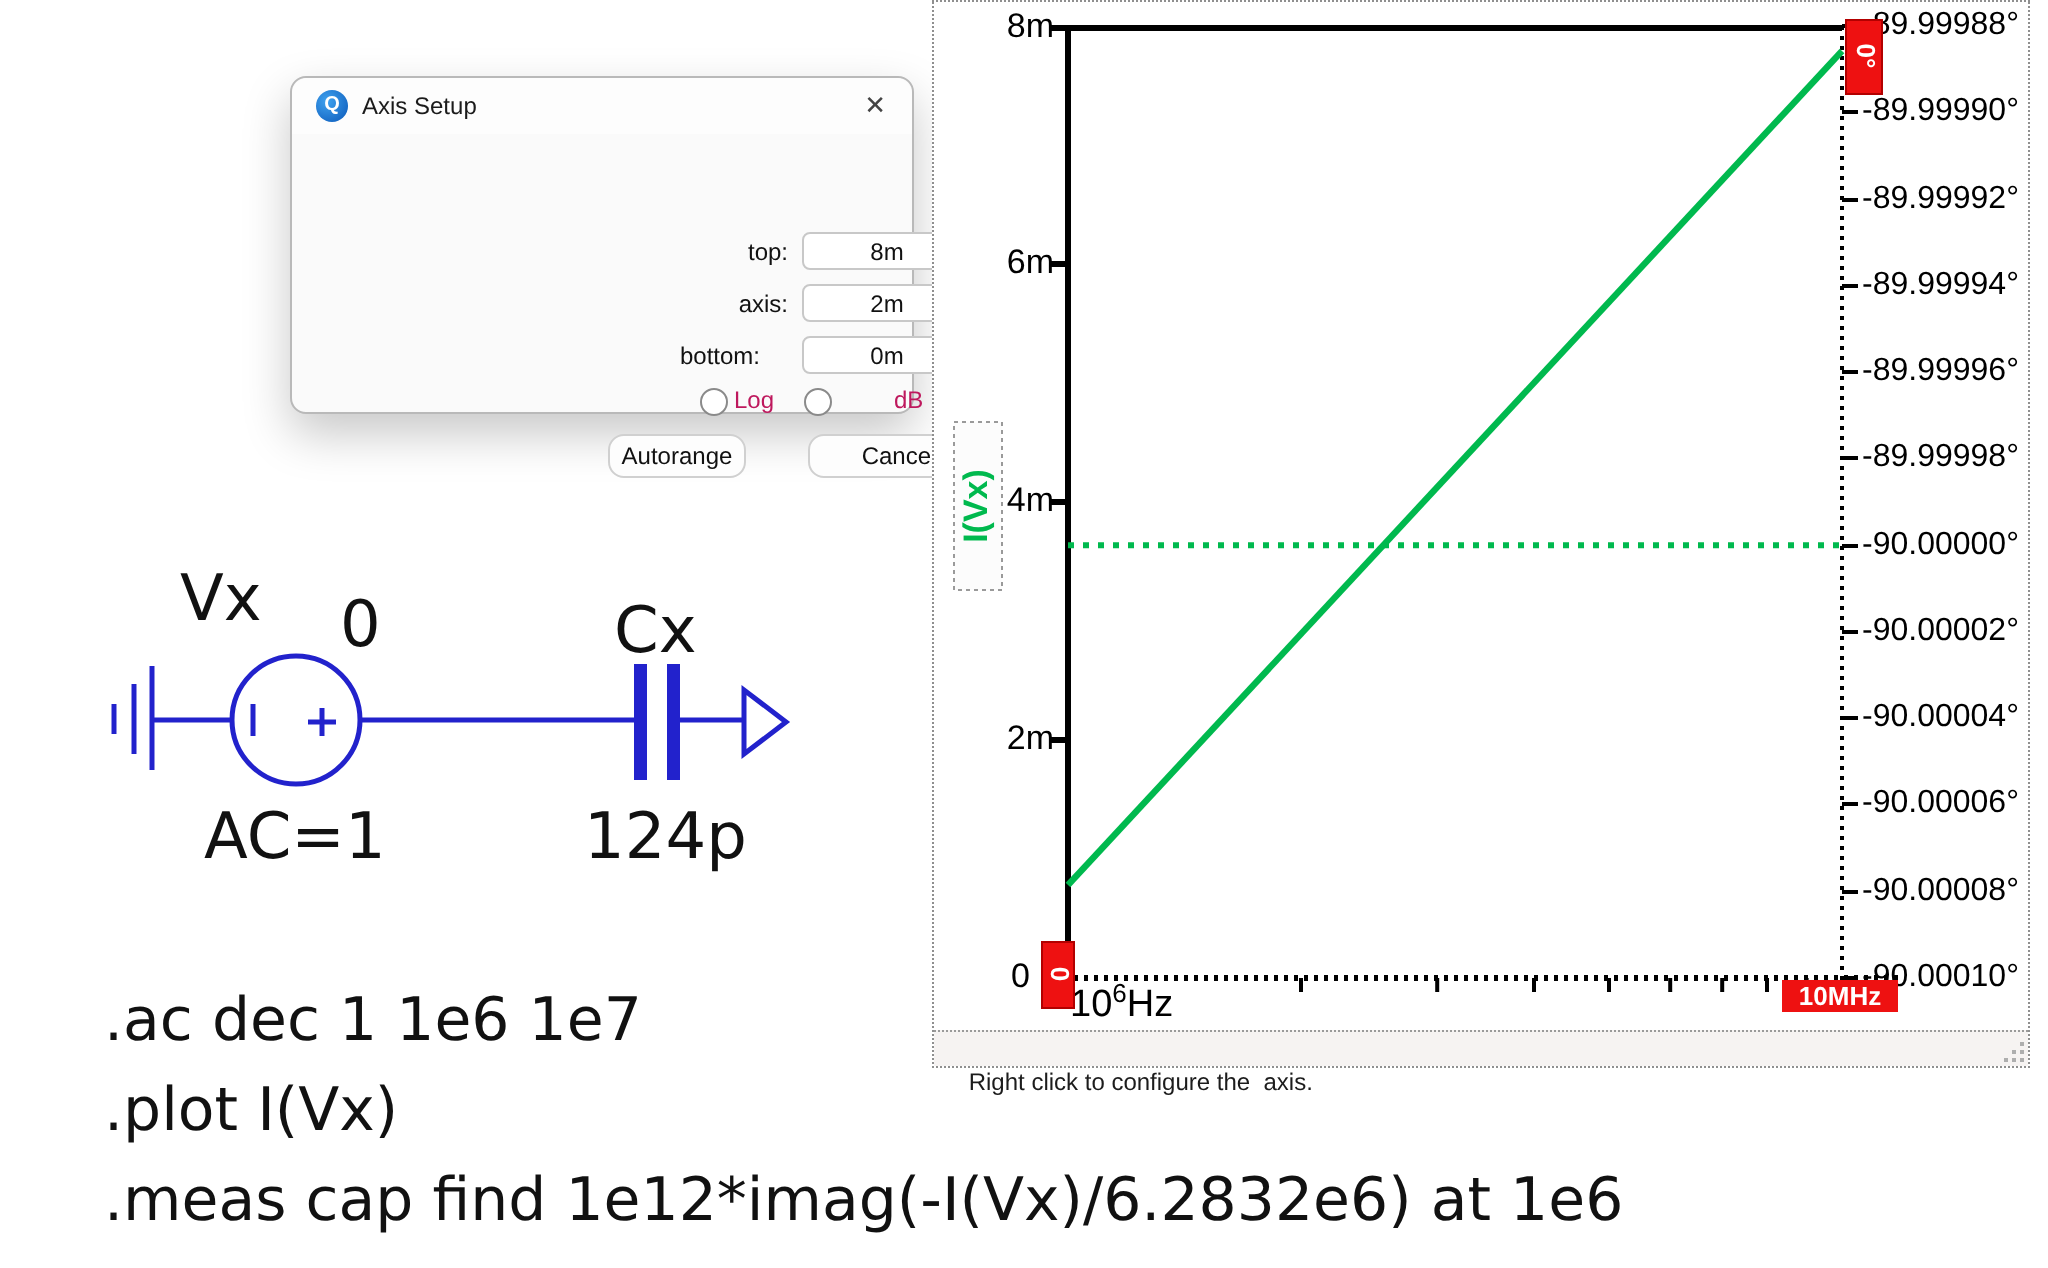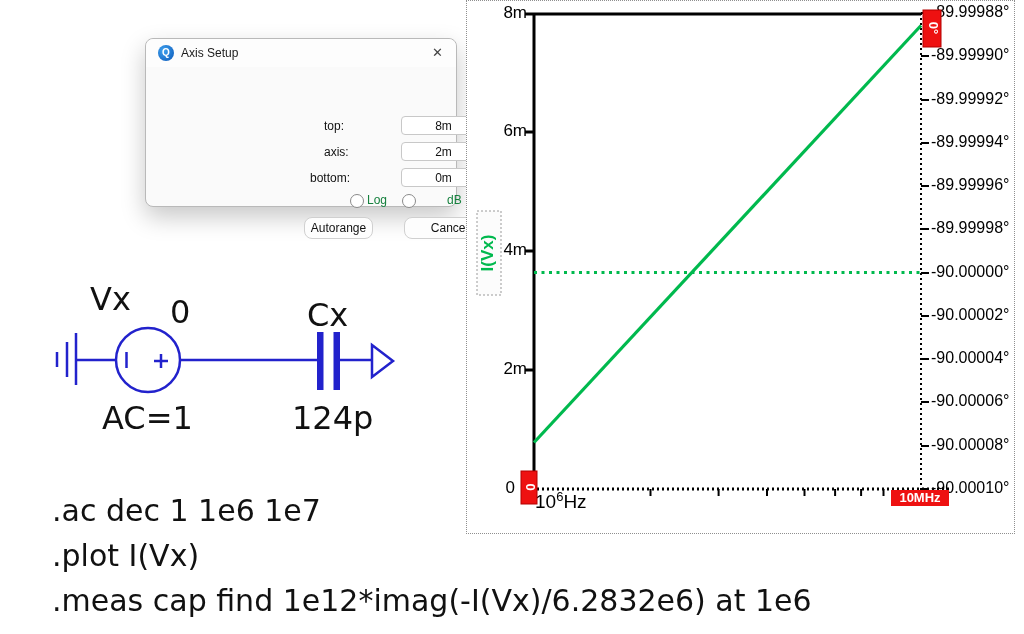--- a/index.html
+++ b/index.html
@@ -16,21 +16,21 @@
     font-size:12px;color:#1a1a1a;
   }
   .dlg-titlebar{position:absolute;left:0;top:0;right:0;height:28px;background:#fdfdfd;border-radius:8px 8px 0 0;}
   .dlg-icon{
     position:absolute;left:12px;top:6px;width:16px;height:16px;border-radius:50%;
     background:radial-gradient(circle at 35% 35%, #3fa2ef, #0a57b8);
     color:#fff;font-size:10px;font-weight:bold;text-align:center;line-height:16px;
   }
   .dlg-title{position:absolute;left:35px;top:7px;font-size:12px;color:#1b1b1b;}
   .dlg-close{position:absolute;right:13px;top:6px;font-size:13px;color:#444;cursor:default;}
-  .dlg-label{position:absolute;width:70px;text-align:left;color:#111;}
+  .dlg-label{position:absolute;width:70px;text-align:right;color:#111;}
   .dlg-input{
     position:absolute;left:255px;width:83px;height:17px;
     border:1px solid #c8c8c8;border-radius:4px;background:#fff;
     font-family:inherit;font-size:12px;text-align:center;color:#111;padding:0;
   }
   .fieldset{
     position:absolute;left:352px;top:86px;width:90px;height:45px;
     border:1px solid #d2d2d2;border-radius:2px;
   }
   .fieldset .legend{
@@ -38,21 +38,21 @@
   }
   .selectbox{
     position:absolute;left:8px;top:16px;width:74px;height:20px;
     border:1px solid #c8c8c8;border-radius:4px;background:#fff;
     display:flex;align-items:center;justify-content:center;gap:6px;font-size:12px;
   }
   .selectbox .chev{font-size:11px;color:#555;margin-left:2px;}
   .radio{
     position:absolute;width:12px;height:12px;border:1px solid #8a8a8a;border-radius:50%;background:#fff;
   }
-  .radio-label{position:absolute;font-size:12px;color:#15803d;}
+  .radio-label{position:absolute;font-size:12px;color:#be185d;}
   .btn{
     position:absolute;height:20px;background:#fdfdfd;border:1px solid #d0d0d0;border-radius:8px;
     font-size:12px;color:#111;display:flex;align-items:center;justify-content:center;
   }
   .btn-ok{border:1.5px solid #0067c0;}
   .btn-nomag{height:19px;font-size:10.5px;}
   
   .schematic{position:absolute;left:40px;top:270px;}
   
   .spice{position:absolute;left:52px;font-family:"DejaVu Sans",sans-serif;font-size:30px;color:#111;white-space:pre;}
@@ -216,13 +216,26 @@
     <g>
       <rect x="456" y="9" width="18" height="37" fill="#ee1111" stroke="#b30000"></rect>
       <text x="465" y="27" transform="rotate(90 465 27)" text-anchor="middle" dominant-baseline="middle" font-size="13" font-weight="bold" fill="#fff" font-family="Liberation Sans, sans-serif">0°</text>
       <rect x="54" y="470" width="16" height="33" fill="#ee1111" stroke="#b30000"></rect>
       <text x="62" y="486" transform="rotate(90 62 486)" text-anchor="middle" dominant-baseline="middle" font-size="13" font-weight="bold" fill="#fff" font-family="Liberation Sans, sans-serif">0</text>
       <rect x="424" y="489" width="58" height="16" fill="#ee1111"></rect>
       <text x="453" y="498" text-anchor="middle" dominant-baseline="middle" font-size="13" font-weight="bold" fill="#fff" font-family="Liberation Sans, sans-serif">10MHz</text>
     </g>
   </svg>
 
+  <div class="statusbar">
+    <span>Right click to configure the  axis.</span>
+    <svg class="grip" width="12" height="12">
+      <g fill="#aeaeae">
+        <rect x="9" y="9" width="2" height="2"></rect>
+          <rect x="9" y="5" width="2" height="2"></rect>
+          <rect x="9" y="1" width="2" height="2"></rect>
+        <rect x="5" y="9" width="2" height="2"></rect>
+          <rect x="5" y="5" width="2" height="2"></rect>
+        <rect x="1" y="9" width="2" height="2"></rect>
+      </g>
+    </svg>
+  </div>
 </div>
 
 </body></html>

